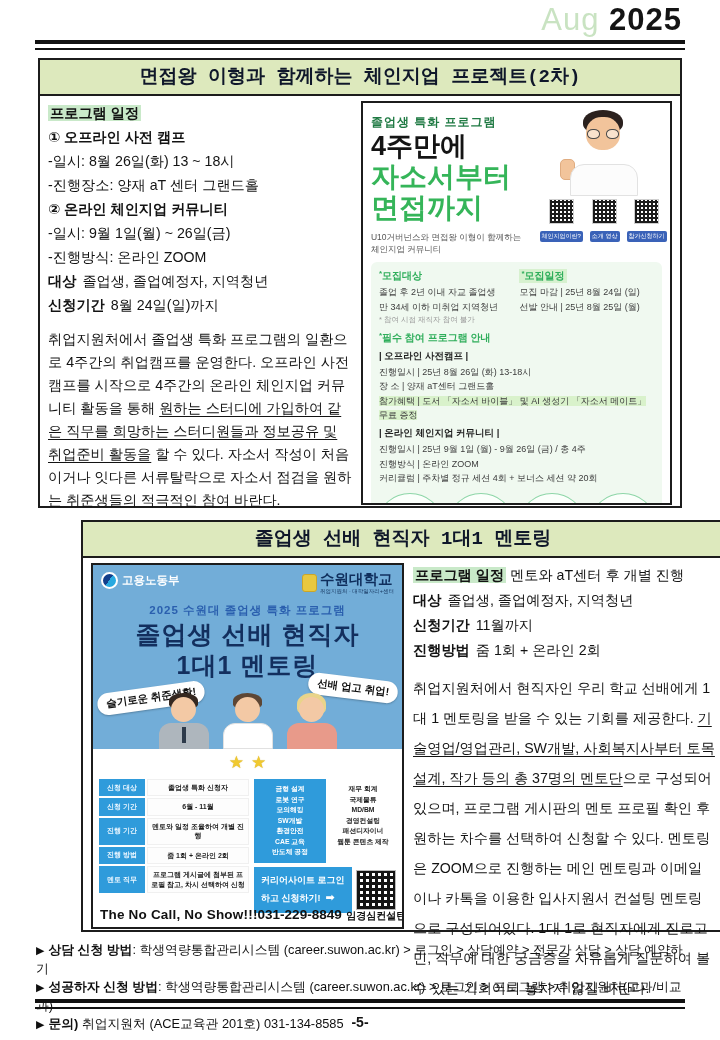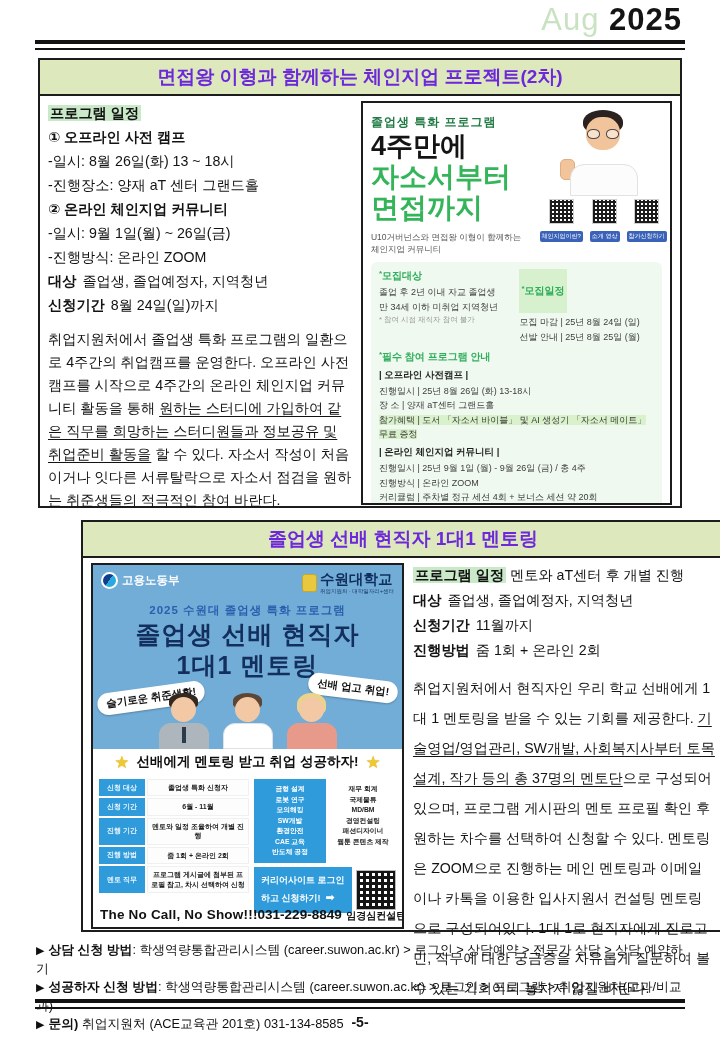--- a/index.html
+++ b/index.html
@@ -12,21 +12,21 @@
   .page-header{position:absolute;top:2px;right:38px;font-size:31px;letter-spacing:1px;}
   .page-header .month{color:#c9e3c2;font-weight:500;}
   .page-header .year{color:#141414;font-weight:600;}
   .rule-double{position:absolute;left:35px;right:35px;height:4px;border-top:4px solid #121212;border-bottom:2px solid #121212;}
   #rule-top{top:40px;}
   #rule-bottom{top:999px;}
   
   .section{position:absolute;left:38px;width:644px;border:2px solid #1c1c1c;background:#fff;box-sizing:border-box;}
   #section1{top:58px;height:450px;}
   #section2{top:520px;height:412px;margin-left:43px;}
-  .section-title{background:#dde9bd;border-bottom:2px solid #1c1c1c;height:34px;line-height:34px;text-align:center;font-weight:700;font-size:19px;color:#6d28d9;}
+  .section-title{background:#dde9bd;border-bottom:2px solid #1c1c1c;height:34px;line-height:34px;text-align:center;font-weight:700;font-size:19px;color:#0f172a;font-family:Liberation Mono, monospace;}
   .section-body{display:flex;padding:5px 8px;gap:9px;box-sizing:border-box;}
   
   .s1-left{width:306px;font-size:14.2px;line-height:24px;color:#131313;}
   .hl{background:#c9e9c9;padding:0 2px;}
   .b{font-weight:700;}
   .lbl{font-weight:700;margin-right:6px;}
   .para{margin-top:11px;line-height:23px;}
   .ul{text-decoration:underline;text-underline-offset:3px;}
   
   .poster1{width:313px;height:404px;border:2px solid #1c1c1c;box-sizing:border-box;background:#fff;padding:7px 8px;overflow:hidden;}
@@ -45,21 +45,21 @@
   .person .shirt{position:absolute;bottom:0;left:6px;width:66px;height:30px;background:#fcfcfc;border:1px solid #e2e2e2;border-radius:14px 14px 0 0;}
   .person .thumb{position:absolute;bottom:16px;left:-4px;width:13px;height:19px;background:#f2c49b;border-radius:5px;border:1px solid #e0ac80;}
   .qr-row{display:flex;gap:7px;justify-content:center;margin-top:3px;}
   .qr-item{text-align:center;}
   .qr{width:23px;height:23px;margin:0 auto;border:1px solid #cfcfcf;
       background-image:repeating-linear-gradient(0deg,#1c1c1c 0 2px,transparent 2px 4px),repeating-linear-gradient(90deg,#1c1c1c 0 2px,#fff 2px 4px);}
   .qr-label{display:inline-block;font-size:6px;color:#fff;background:#3a62b8;border-radius:2px;padding:1px 2px;margin-top:2px;white-space:nowrap;}
   .p1-info{background:#f0f9f0;border-radius:6px;padding:7px 8px;margin-top:6px;font-size:9px;color:#3c3c3c;}
   .g-head{color:#2fae5b;font-weight:700;font-size:10px;margin-bottom:2px;}
   .g-head .ast{font-size:8px;vertical-align:top;}
-  .g-head.hl2{background:#d7f1cf;display:inline-block;padding:15px 2px;}
+  .g-head.hl2{background:#d7f1cf;display:inline-block;padding:0 2px;}
   .info-cols{display:flex;gap:6px;}
   .info-col{flex:1;}
   .i-line{line-height:1.6;}
   .i-note{font-size:7.5px;color:#9a9a9a;margin-top:1px;}
   .sub-title{font-weight:700;color:#1f1f1f;font-size:9.5px;margin:5px 0 2px;}
   .benefit{background:#d9f2cb;display:inline;}
   .week-row{display:flex;align-items:center;justify-content:space-between;margin:7px 0 6px;}
   .week-circle{width:62px;height:54px;border:1px solid #8ed6a8;background:#fbfffb;border-radius:50%;display:flex;flex-direction:column;align-items:center;justify-content:center;text-align:center;padding:3px;box-sizing:border-box;}
   
   .poster2{width:313px;height:366px;border:2px solid #1c1c1c;box-sizing:border-box;background:#fff;position:relative;overflow:hidden;}
@@ -277,21 +277,20 @@
           <div class="fig fig3">
               <div class="f-hair"></div>
               <div class="f-head"></div>
               <div class="f-body"></div>
             </div>
         </div>
       </div>
 
       <div class="p2-slogan">
         <span class="star">★</span>
-        <span>선배에게 멘토링 받고 취업 성공하자!</span>
         <span class="star">★</span>
       </div>
 
       <div class="p2-mid">
         <div class="p2-table">
           <div class="p2-row">
             <div class="p2-cell-label">신청 대상</div>
             <div class="p2-cell-value">졸업생 특화 신청자</div>
           </div>
           <div class="p2-row">

